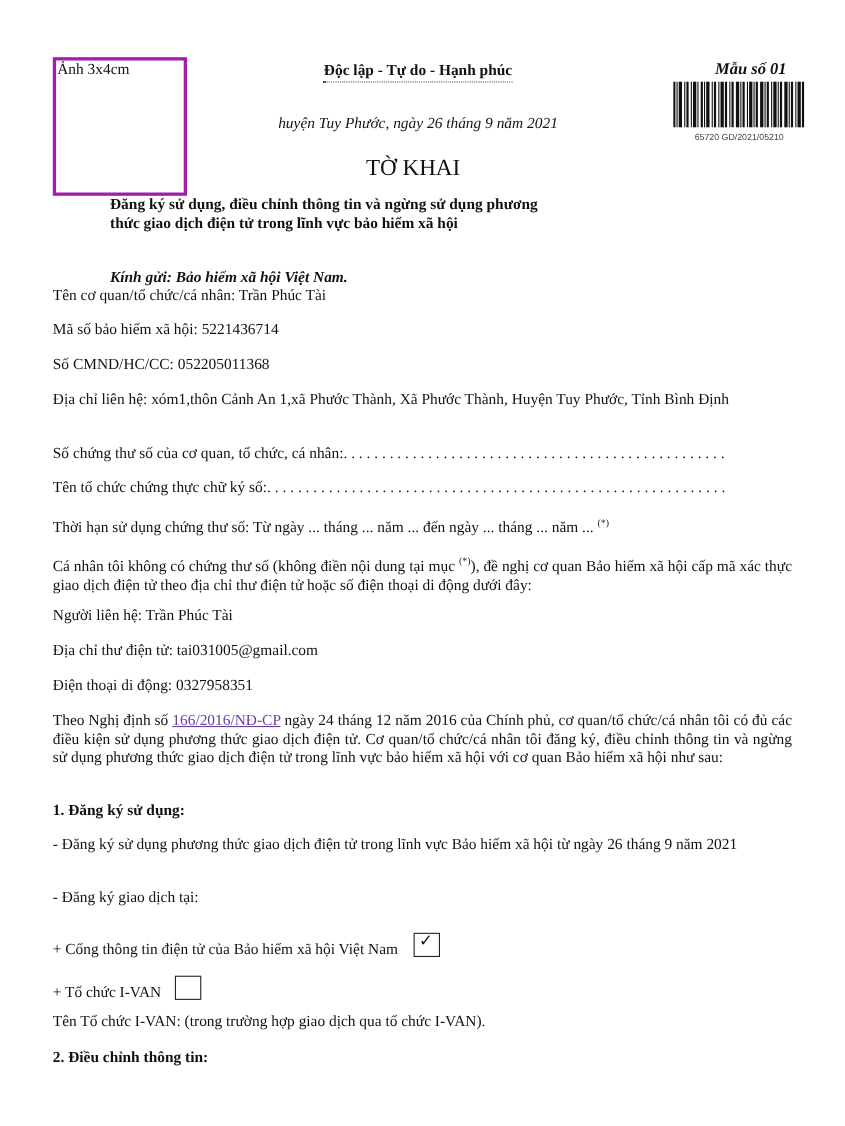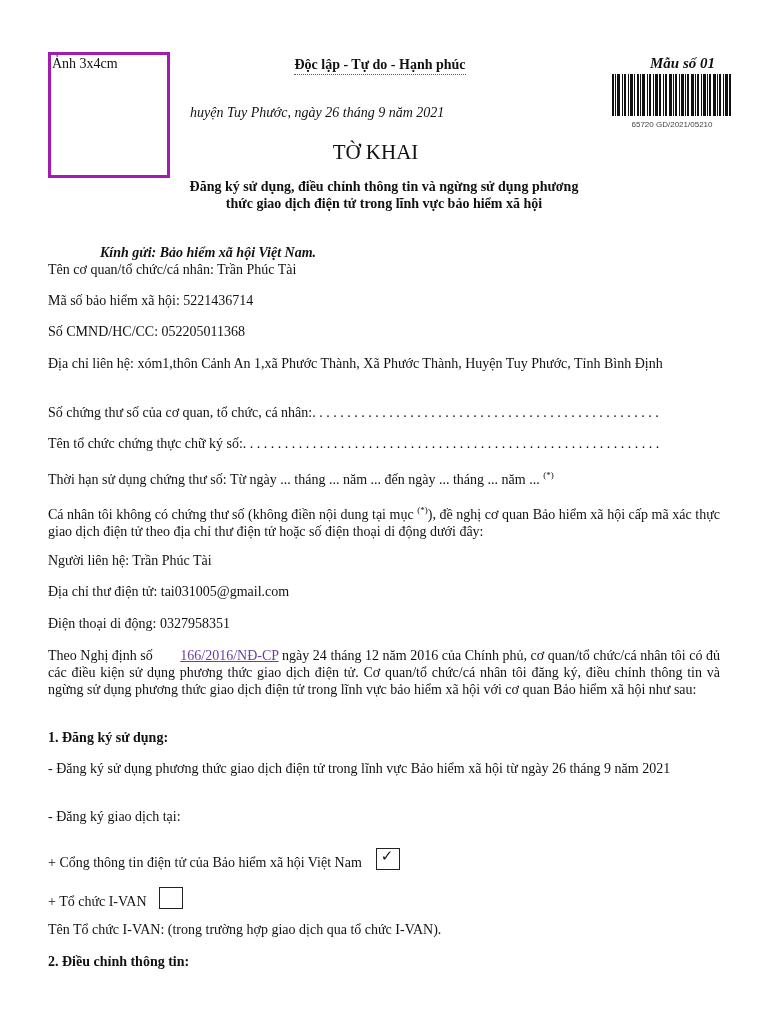--- a/index.html
+++ b/index.html
@@ -10,31 +10,31 @@
   .photo-box {
     position: absolute; left: 48px; top: 52px; width: 116px; height: 120px;
     border: 3px solid #a21caf;
   }
   .photo-box span { position: absolute; left: 1px; top: 1px; font-size: 14px; }
   .national {
     position: absolute; left: 190px; top: 57px; width: 380px; text-align: center;
   }
   .national .l1 { font-weight: bold; font-size: 14px; }
   .national .l2 { font-weight: bold; font-size: 14px; display: inline-block; border-bottom: 1px dotted #555; padding-bottom: 1px; }
-  .place-date { position: absolute; left: 190px; top: 105px; width: 380px; font-style: italic; font-size: 14px; }
+  .place-date { position: absolute; left: 190px; top: 105px; width: 380px; text-align: center; font-style: italic; font-size: 14px; }
   .form-code { position: absolute; left: 650px; top: 55px; font-weight: bold; font-size: 15px; font-style: italic; }
   .barcode { position: absolute; left: 612px; top: 74px; width: 120px; height: 42px; }
   .barcode-text { position: absolute; left: 612px; top: 120px; width: 120px; text-align: center; font-family: "Liberation Sans", sans-serif; font-size: 8px; color: #444; }
   .doc-title { position: absolute; left: 0; top: 140px; width: 729px; text-align: center; font-weight: normal; font-size: 21px; padding-left: 11px; }
-  .subtitle { position: absolute; left: 100px; top: 178px; width: 568px; text-align: center; font-weight: bold; font-size: 14px; line-height: 17px; }
+  .subtitle { position: absolute; left: 100px; top: 178px; width: 568px; text-align: left; font-weight: bold; font-size: 14px; line-height: 17px; }
   .recipient { position: absolute; left: 100px; top: 225px; width: 568px; text-align: left; font-weight: bold; font-style: italic; font-size: 14px; margin-top: 20px; }
   .line { position: absolute; left: 48px; width: 672px; font-size: 14px; line-height: 17px; }
   .justify { text-align: justify; }
   .bold { font-weight: bold; }
-  .link { color: #6a3ea1; text-decoration: underline; margin-left: 24px; }
+  .link { color: #6a3ea1; text-decoration: underline; }
   sup { font-size: 9px; }
   .cbox { display: inline-block; width: 22px; height: 20px; border: 1px solid #222; vertical-align: -3px; margin-left: 12px; position: relative; }
   .cbox .tick { position: absolute; left: 4px; top: -1px; font-size: 15px; }
 </style>
 </head>
 <body>
 
 <div class="photo-box">
   <span>Ảnh 3x4cm</span>
 </div>

